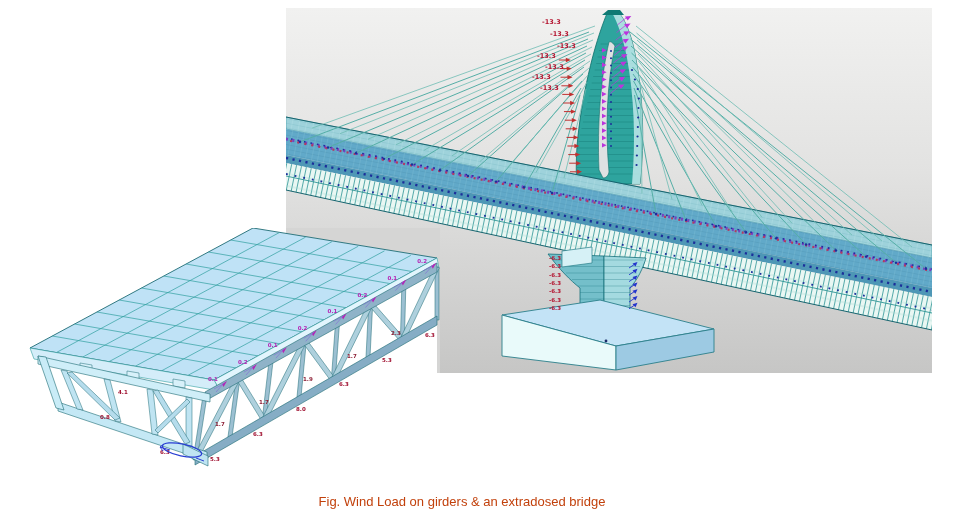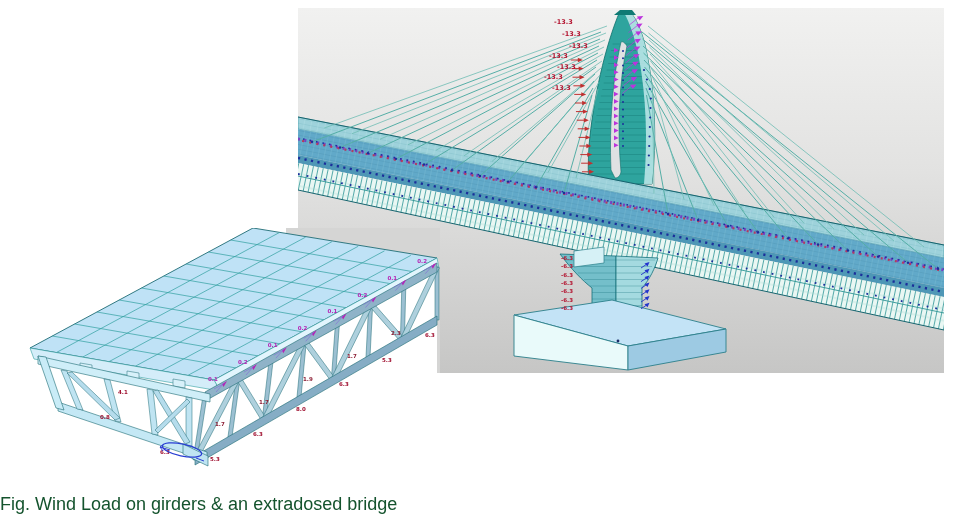--- a/index.html
+++ b/index.html
@@ -1,22 +1,22 @@
 <!DOCTYPE html>
 <html><head>
 <meta charset="utf-8">
 <style>
   html,body{margin:0;padding:0;background:#ffffff;}
   body{width:960px;height:526px;position:relative;overflow:hidden;
        font-family:"Liberation Sans", sans-serif;}
   .fig{position:absolute;}
-  #bridge-fig{left:298px;top:8px;width:646px;height:365px;z-index:1;text-decoration:underline;}
+  #bridge-fig{left:286px;top:8px;width:646px;height:365px;z-index:1;text-decoration:underline;}
   #girder-fig{left:10px;top:228px;width:430px;height:252px;background:#ffffff;z-index:2;}
-  #caption{position:absolute;left:0;top:494px;width:924px;text-align:left;
-           font-size:18px;color:#14532d;z-index:3;}
+  #caption{position:absolute;left:0;top:494px;width:924px;text-align:center;
+           font-size:13px;color:#c2410c;z-index:3;}
   svg{display:block;}
   text{font-family:"DejaVu Sans", sans-serif;}
 </style>
 </head>
 <body>
 
 <div id="bridge-fig" class="fig">
   <svg width="646" height="365" viewBox="0 0 646 365">
     <defs>
       <linearGradient id="bgGrad" x1="0" y1="0" x2="0" y2="1">

